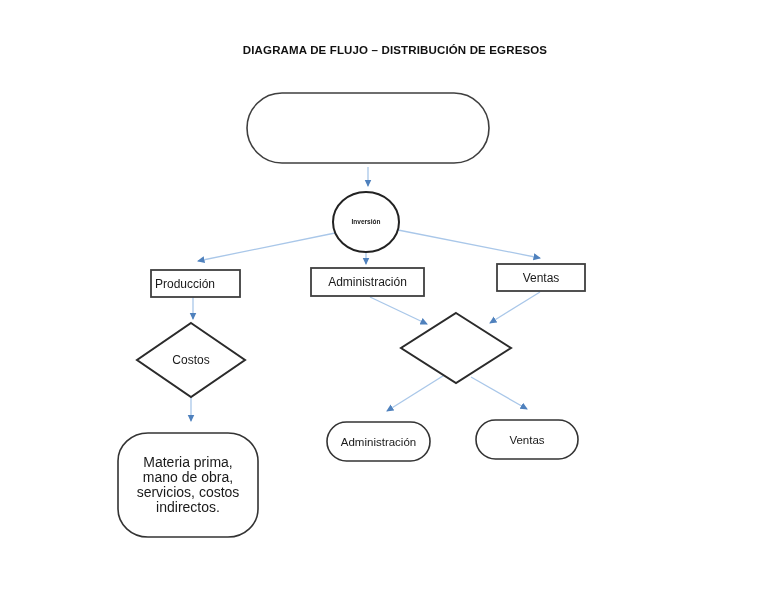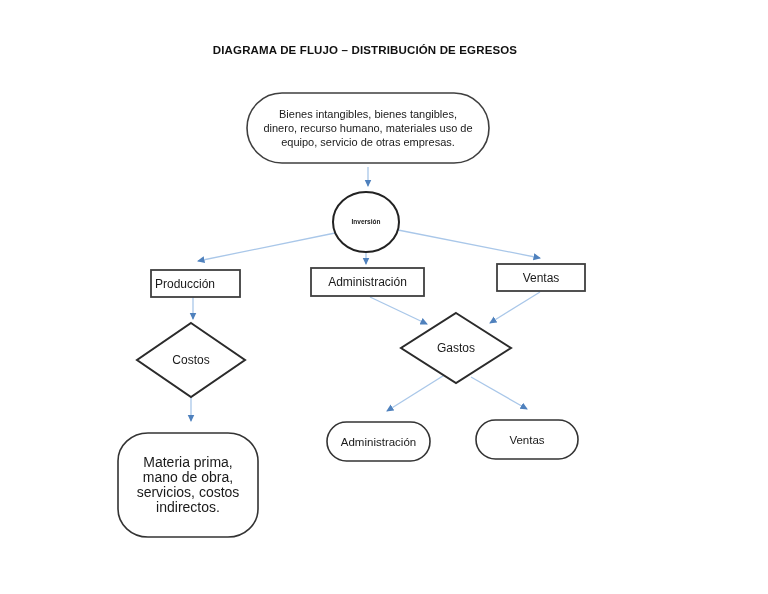--- a/index.html
+++ b/index.html
@@ -25,20 +25,21 @@
   .title {
     position: absolute;
     left: 0;
     top: 44px;
     width: 730px;
     text-align: center;
     font-size: 11.5px;
     font-weight: bold;
     letter-spacing: 0.15px;
     color: #111111;
+    padding-left: 30px;
   }
   .lbl {
     position: absolute;
     display: flex;
     align-items: center;
     justify-content: center;
     text-align: center;
     color: #1a1a1a;
     font-size: 12px;
     line-height: 14px;
@@ -84,24 +85,22 @@
     <rect x="497" y="264" width="88" height="27" fill="#ffffff" stroke="#3f3f3f" stroke-width="1.8"></rect>
     <polygon points="191,323 245,360 191,397 137,360" fill="#ffffff" stroke="#2b2b2b" stroke-width="2"></polygon>
     <polygon points="456,313 511,348 456,383 401,348" fill="#ffffff" stroke="#2b2b2b" stroke-width="2"></polygon>
     <rect x="118" y="433" width="140" height="104" rx="30" ry="28" fill="#ffffff" stroke="#333333" stroke-width="1.6"></rect>
     <rect x="327" y="422" width="103" height="39" rx="19.5" ry="19.5" fill="#ffffff" stroke="#333333" stroke-width="1.6"></rect>
     <rect x="476" y="420" width="102" height="39" rx="19.5" ry="19.5" fill="#ffffff" stroke="#333333" stroke-width="1.6"></rect>
   </svg>
 
   <div class="title">DIAGRAMA DE FLUJO – DISTRIBUCIÓN DE EGRESOS</div>
 
-  <div class="lbl lbl-recursos">Bienes intangibles, bienes tangibles, dinero, recurso humano, materiales uso de equipo, servicio de otras empresas.</div>
   <div class="lbl lbl-inversion">Inversión</div>
   <div class="lbl lbl-produccion">Producción</div>
   <div class="lbl lbl-administracion">Administración</div>
   <div class="lbl lbl-ventas">Ventas</div>
   <div class="lbl lbl-costos">Costos</div>
-  <div class="lbl lbl-gastos">Gastos</div>
   <div class="lbl lbl-materia">Materia prima, mano de obra, servicios, costos indirectos.</div>
   <div class="lbl lbl-admin2">Administración</div>
   <div class="lbl lbl-ventas2">Ventas</div>
 
 </div>
 
 </body></html>

